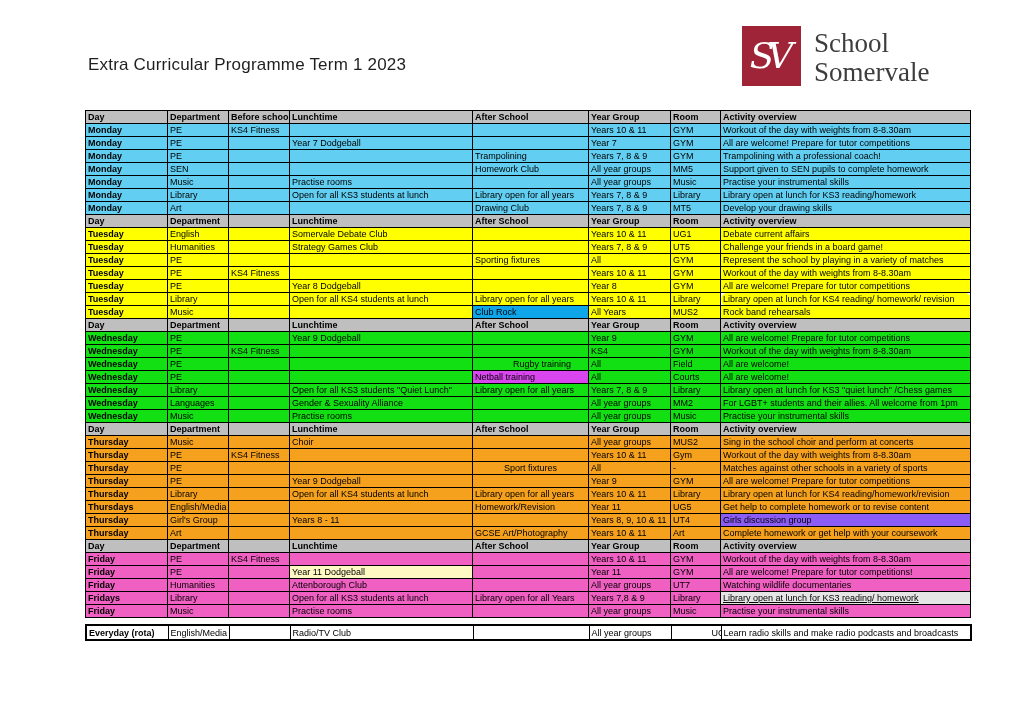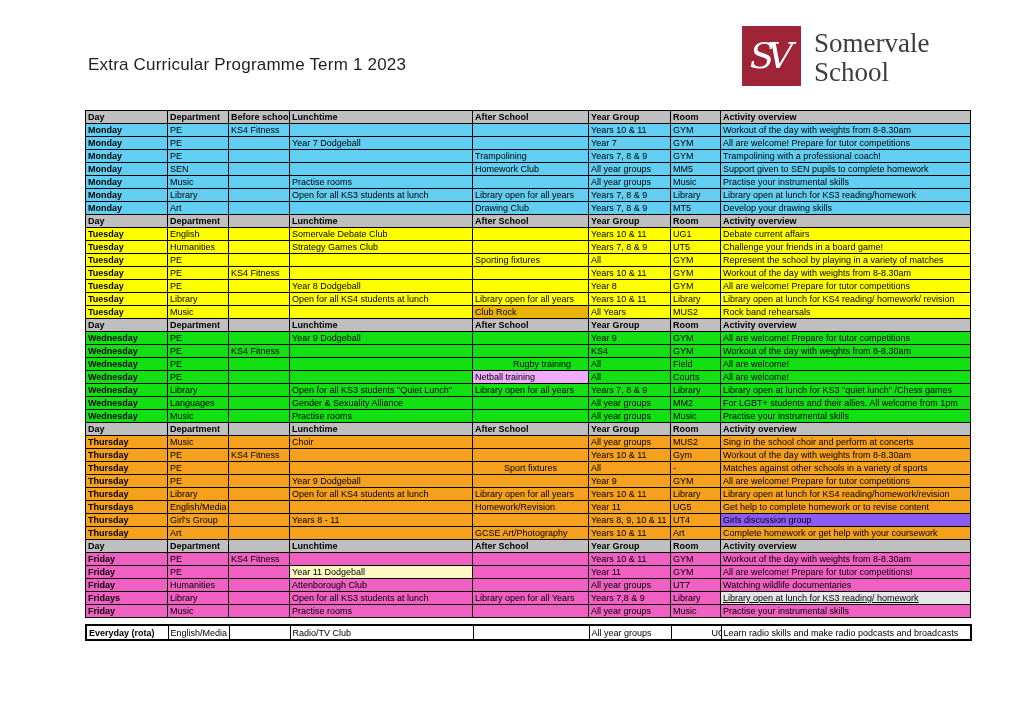--- a/index.html
+++ b/index.html
@@ -43,22 +43,22 @@
 <body>
 
 <div class="page">
   <h1 class="title">Extra Curricular Programme Term 1 2023</h1>
 
   <div class="logo">
     <div class="logo-square">
       <span class="logo-initials">SV</span>
     </div>
     <div class="logo-text">
+      <div>School</div>
       <div>Somervale</div>
-      <div>School</div>
     </div>
   </div>
 
   <table class="programme" id="main-table">
     <colgroup>
         <col style="width: 82px;">
         <col style="width: 61px;">
         <col style="width: 61px;">
         <col style="width: 183px;">
         <col style="width: 116px;">
@@ -215,21 +215,21 @@
           <td style="background: rgb(255, 255, 0);">Library open for all years</td>
           <td style="background: rgb(255, 255, 0);">Years 10 &amp; 11</td>
           <td style="background: rgb(255, 255, 0);">Library</td>
           <td style="background: rgb(255, 255, 0); border-radius: 6px;">Library open at lunch for KS4 reading/ homework/ revision</td>
         </tr>
         <tr>
           <td class="day-cell" style="background: rgb(255, 255, 0);">Tuesday</td>
           <td style="background: rgb(255, 255, 0);">Music</td>
           <td style="background: rgb(255, 255, 0);"></td>
           <td style="background: rgb(255, 255, 0);"></td>
-          <td style="background: #eab308;">Club Rock</td>
+          <td style="background: #0ea5e9;">Club Rock</td>
           <td style="background: rgb(255, 255, 0);">All Years</td>
           <td style="background: rgb(255, 255, 0);">MUS2</td>
           <td style="background: rgb(255, 255, 0);">Rock band rehearsals</td>
         </tr>
         <tr class="header-row">
           <td>Day</td>
           <td>Department</td>
           <td></td>
           <td>Lunchtime</td>
           <td>After School</td>
@@ -265,21 +265,21 @@
           <td style="background: rgb(18, 224, 18); padding-left: 40px;">Rugby training</td>
           <td style="background: rgb(18, 224, 18);">All</td>
           <td style="background: rgb(18, 224, 18);">Field</td>
           <td style="background: rgb(18, 224, 18);">All are welcome!</td>
         </tr>
         <tr>
           <td class="day-cell" style="background: rgb(18, 224, 18);">Wednesday</td>
           <td style="background: rgb(18, 224, 18);">PE</td>
           <td style="background: rgb(18, 224, 18);"></td>
           <td style="background: rgb(18, 224, 18);"></td>
-          <td style="background: #f0abfc; margin-top: 35px;">Netball training</td>
+          <td style="background: #d946ef; margin-top: 35px;">Netball training</td>
           <td style="background: rgb(18, 224, 18);">All</td>
           <td style="background: rgb(18, 224, 18);">Courts</td>
           <td style="background: rgb(18, 224, 18);">All are welcome!</td>
         </tr>
         <tr>
           <td class="day-cell" style="background: rgb(18, 224, 18);">Wednesday</td>
           <td style="background: rgb(18, 224, 18);">Library</td>
           <td style="background: rgb(18, 224, 18);"></td>
           <td style="background: rgb(18, 224, 18);">Open for all KS3 students "Quiet Lunch"</td>
           <td style="background: rgb(18, 224, 18);">Library open for all years</td>

